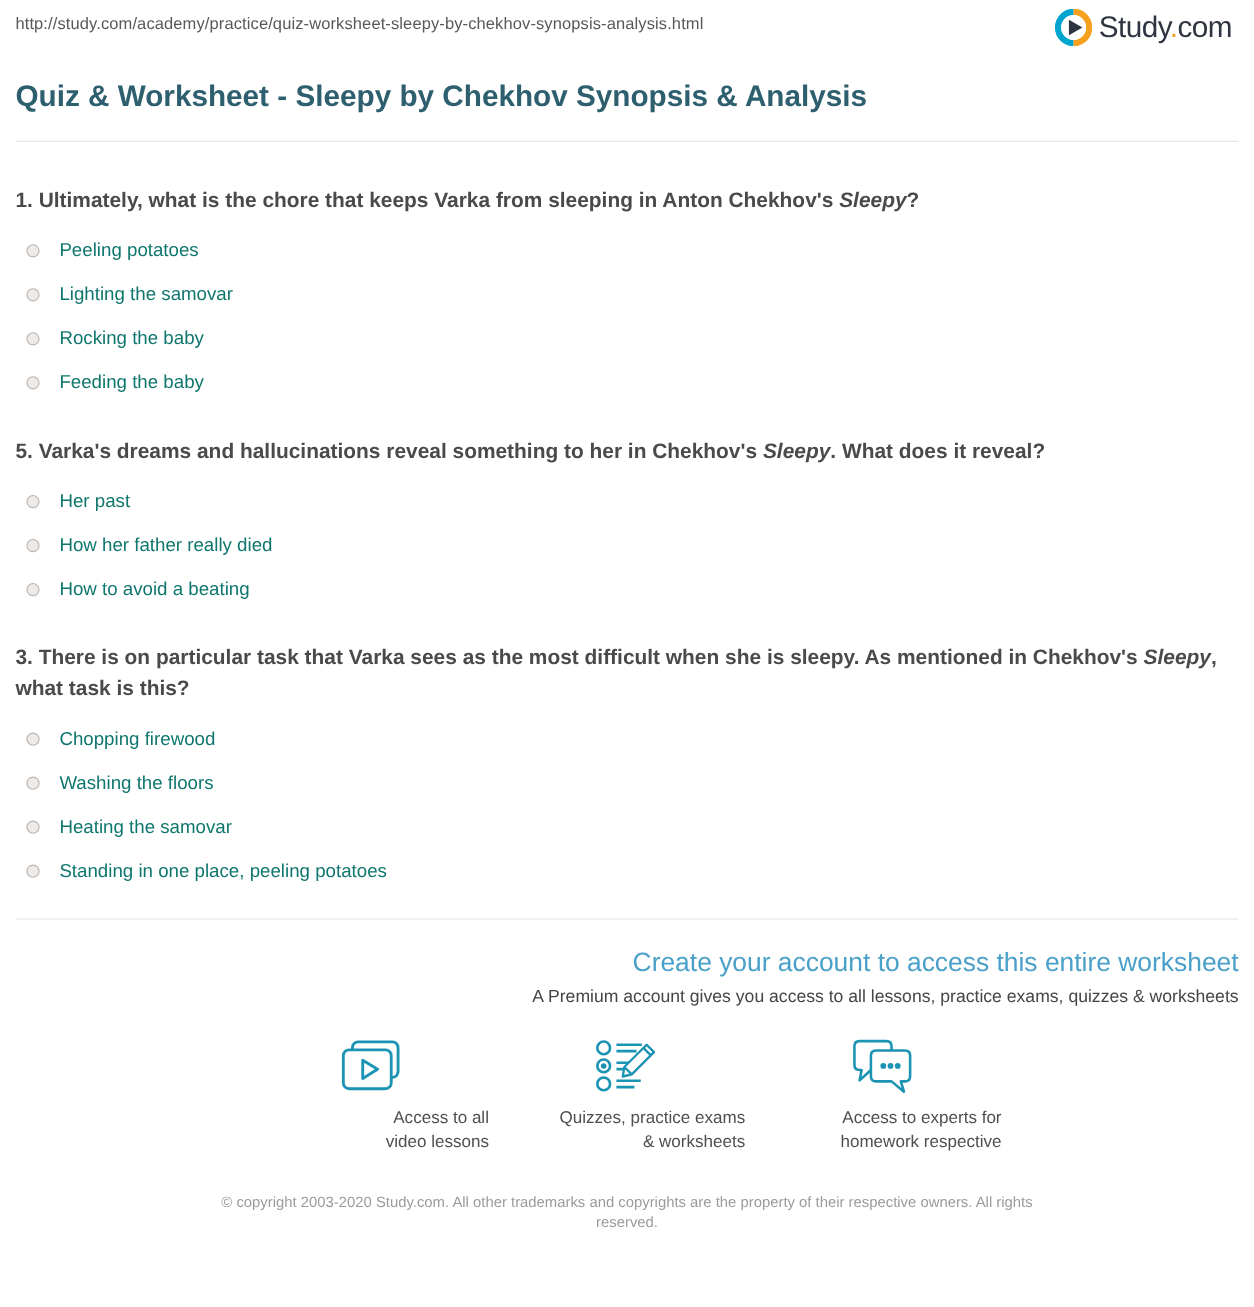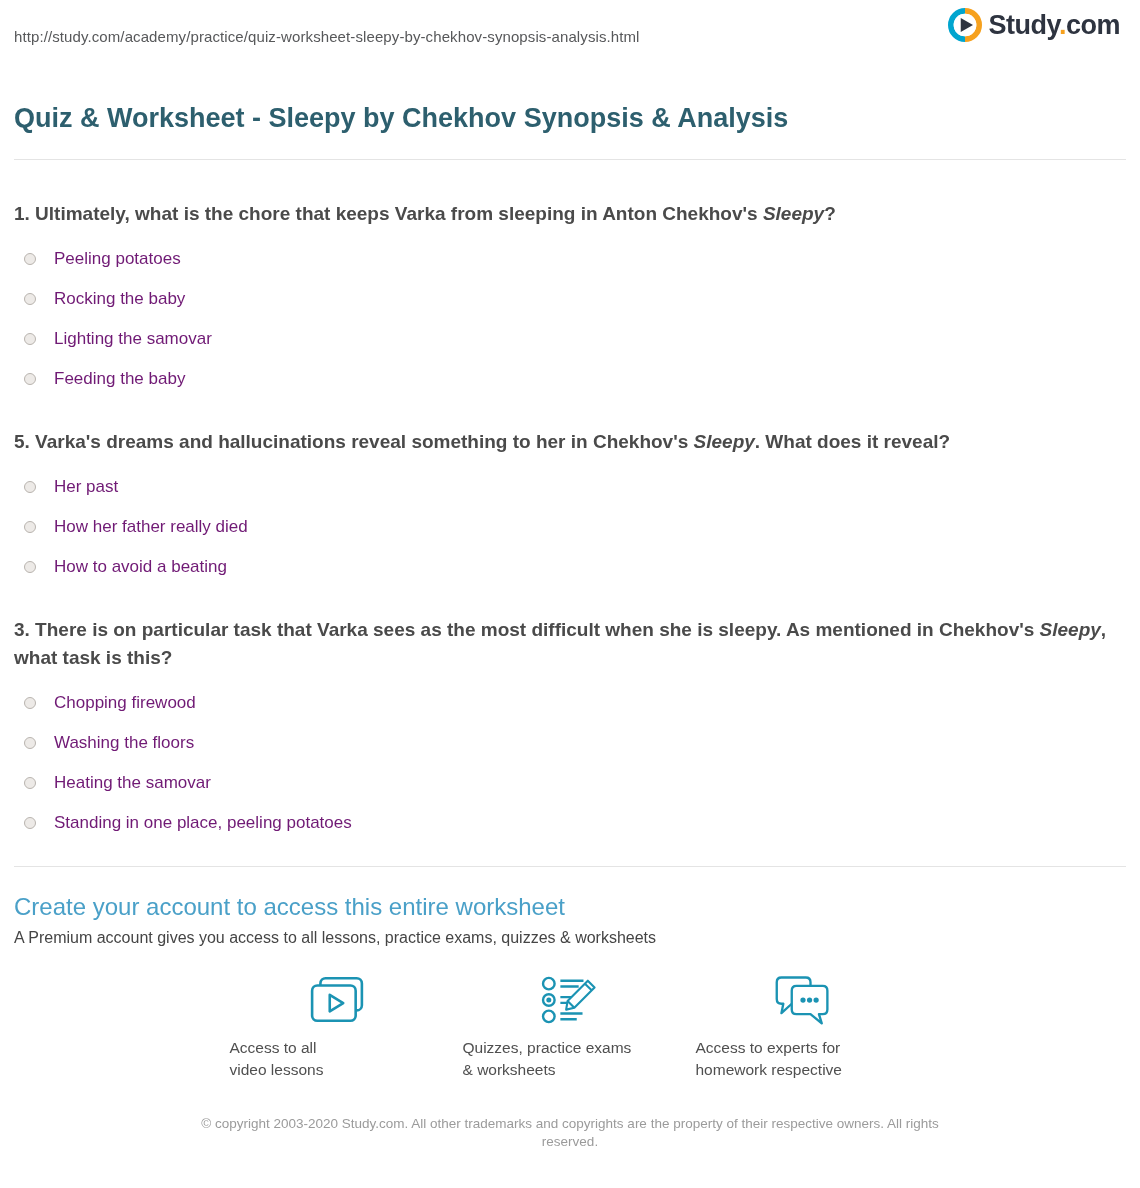--- a/index.html
+++ b/index.html
@@ -5,38 +5,38 @@
   * { margin: 0; padding: 0; box-sizing: border-box; }
   html, body { background: #ffffff; }
   body {
     width: 1140px;
     height: 1188px;
     font-family: "Liberation Sans", sans-serif;
     position: relative;
     overflow: hidden;
   }
   .url-bar {
-    padding: 28px 0 0 14px;
+    padding: 13px 0 0 14px;
     font-size: 15px;
     color: #57585a;
     letter-spacing: 0.1px;
   }
   .logo {
     position: absolute;
     top: 8px;
     right: 20px;
     display: flex;
     align-items: center;
     gap: 6px;
     cursor: pointer;
   }
-  .logo-text { font-size: 27px; font-weight: 700; color: #2e3440; letter-spacing: -0.5px; }
+  .logo-text { font-size: 27px; font-weight: 400; color: #2e3440; letter-spacing: -0.5px; }
   .logo-dot { color: #f6a11e; }
   h1.page-title {
-    margin: 54px 14px 0;
+    margin: 38px 14px 0;
     max-width: 790px;
     font-size: 27px;
     line-height: 38px;
     font-weight: 600;
     color: #2d5f6e;
   }
   .divider {
     border: none;
     border-top: 1px solid #e4e4e4;
     margin: 22px 14px 0;
@@ -63,26 +63,26 @@
     flex: 0 0 auto;
     width: 12px;
     height: 12px;
     border-radius: 50%;
     border: 1px solid #b9b4af;
     background: #edeae7;
     margin-right: 18px;
   }
   .option-label {
     font-size: 17px;
-    color: #701a75;
+    color: #0f766e;
   }
   .signup {
     margin: 34px 14px 0;
     border-top: 1px solid #e4e4e4;
-    text-align: left;
+    text-align: right;
   }
   .signup-heading {
     margin-top: 26px;
     font-size: 24px;
     font-weight: 400;
     color: #4aa0c8;
     cursor: pointer;
   }
   .signup-sub {
     margin-top: 8px;
@@ -135,25 +135,25 @@
 
 <section class="question-block">
   <p class="question"><span>1. Ultimately, what is the chore that keeps Varka from sleeping in Anton Chekhov's </span><em>Sleepy</em><span>?</span></p>
   <div class="options">
     <div class="option">
         <span class="radio"></span>
         <span class="option-label">Peeling potatoes</span>
       </div>
     <div class="option">
         <span class="radio"></span>
+        <span class="option-label">Lighting the samovar</span>
+      </div>
+    <div class="option">
+        <span class="radio"></span>
         <span class="option-label">Rocking the baby</span>
-      </div>
-    <div class="option">
-        <span class="radio"></span>
-        <span class="option-label">Lighting the samovar</span>
       </div>
     <div class="option">
         <span class="radio"></span>
         <span class="option-label">Feeding the baby</span>
       </div>
   </div>
 </section>
 
 <section class="question-block">
   <p class="question"><span>5. Varka's dreams and hallucinations reveal something to her in Chekhov's </span><em>Sleepy</em><span>. What does it reveal?</span></p>

